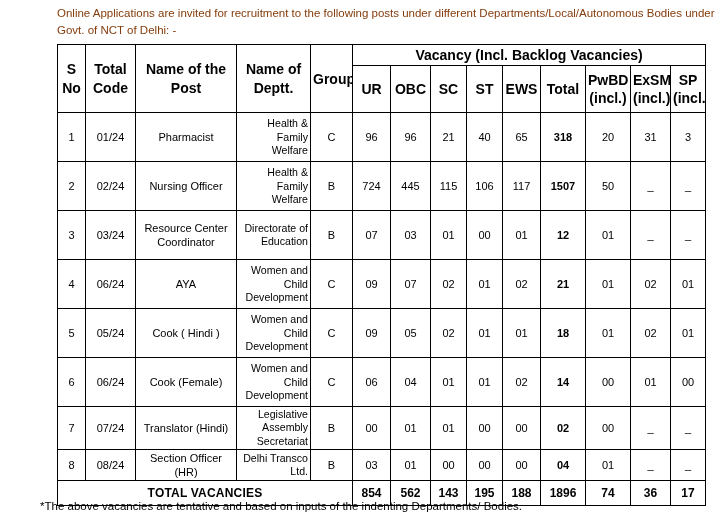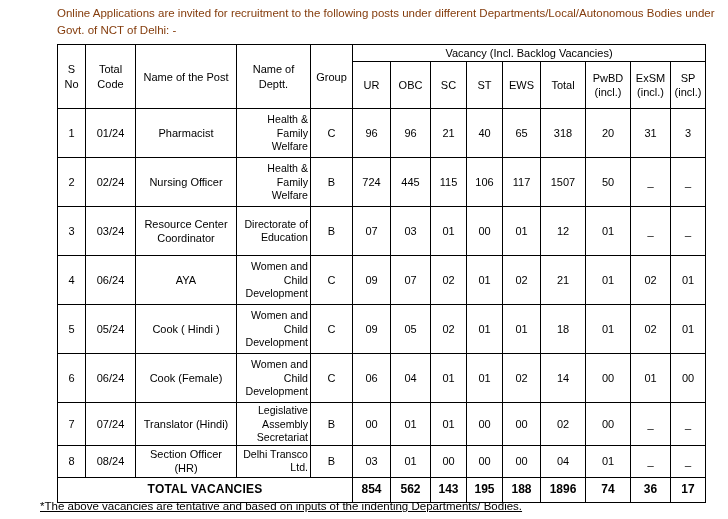--- a/index.html
+++ b/index.html
@@ -28,38 +28,37 @@
     font-size: 11px;
   }
   .vacancy-table th, .vacancy-table td {
     border: 1px solid #000;
     text-align: center;
     vertical-align: middle;
     padding: 1px 2px;
     overflow: hidden;
     line-height: 1.3;
   }
-  .vacancy-table thead th { font-weight: normal; font-size: 11px; }
+  .vacancy-table thead th { font-weight: bold; font-size: 14px; }
   .hdr-top { height: 16px; }
   .hdr-sub { height: 47px; }
   .row-tall { height: 49px; }
   .row-med  { height: 40px; }
   .row-short{ height: 27px; }
   td.dept-cell { font-size: 10.6px; line-height: 1.25; text-align: right; }
-  td.total-col { font-weight: normal; margin-left: 28px; }
+  td.total-col { font-weight: bold; margin-left: 28px; }
   tr.total-row { height: 25px; }
   tr.total-row td { font-weight: bold; font-size: 12px; }
   tr.total-row td.total-label { font-size: 12px; letter-spacing: 0.2px; }
   .footnote {
     position: absolute;
     left: 40px; top: 500px;
     width: 680px;
     font-size: 11.5px;
     color: #000;
-    text-decoration: underline;
   }
 </style>
 </head>
 <body>
 
 <div class="page">
 
   <p class="intro" style="color: rgb(132, 60, 12);">Online Applications are invited for recruitment to the following posts under different Departments/Local/Autonomous Bodies under Govt. of NCT of Delhi: -</p>
 
   <table class="vacancy-table">

